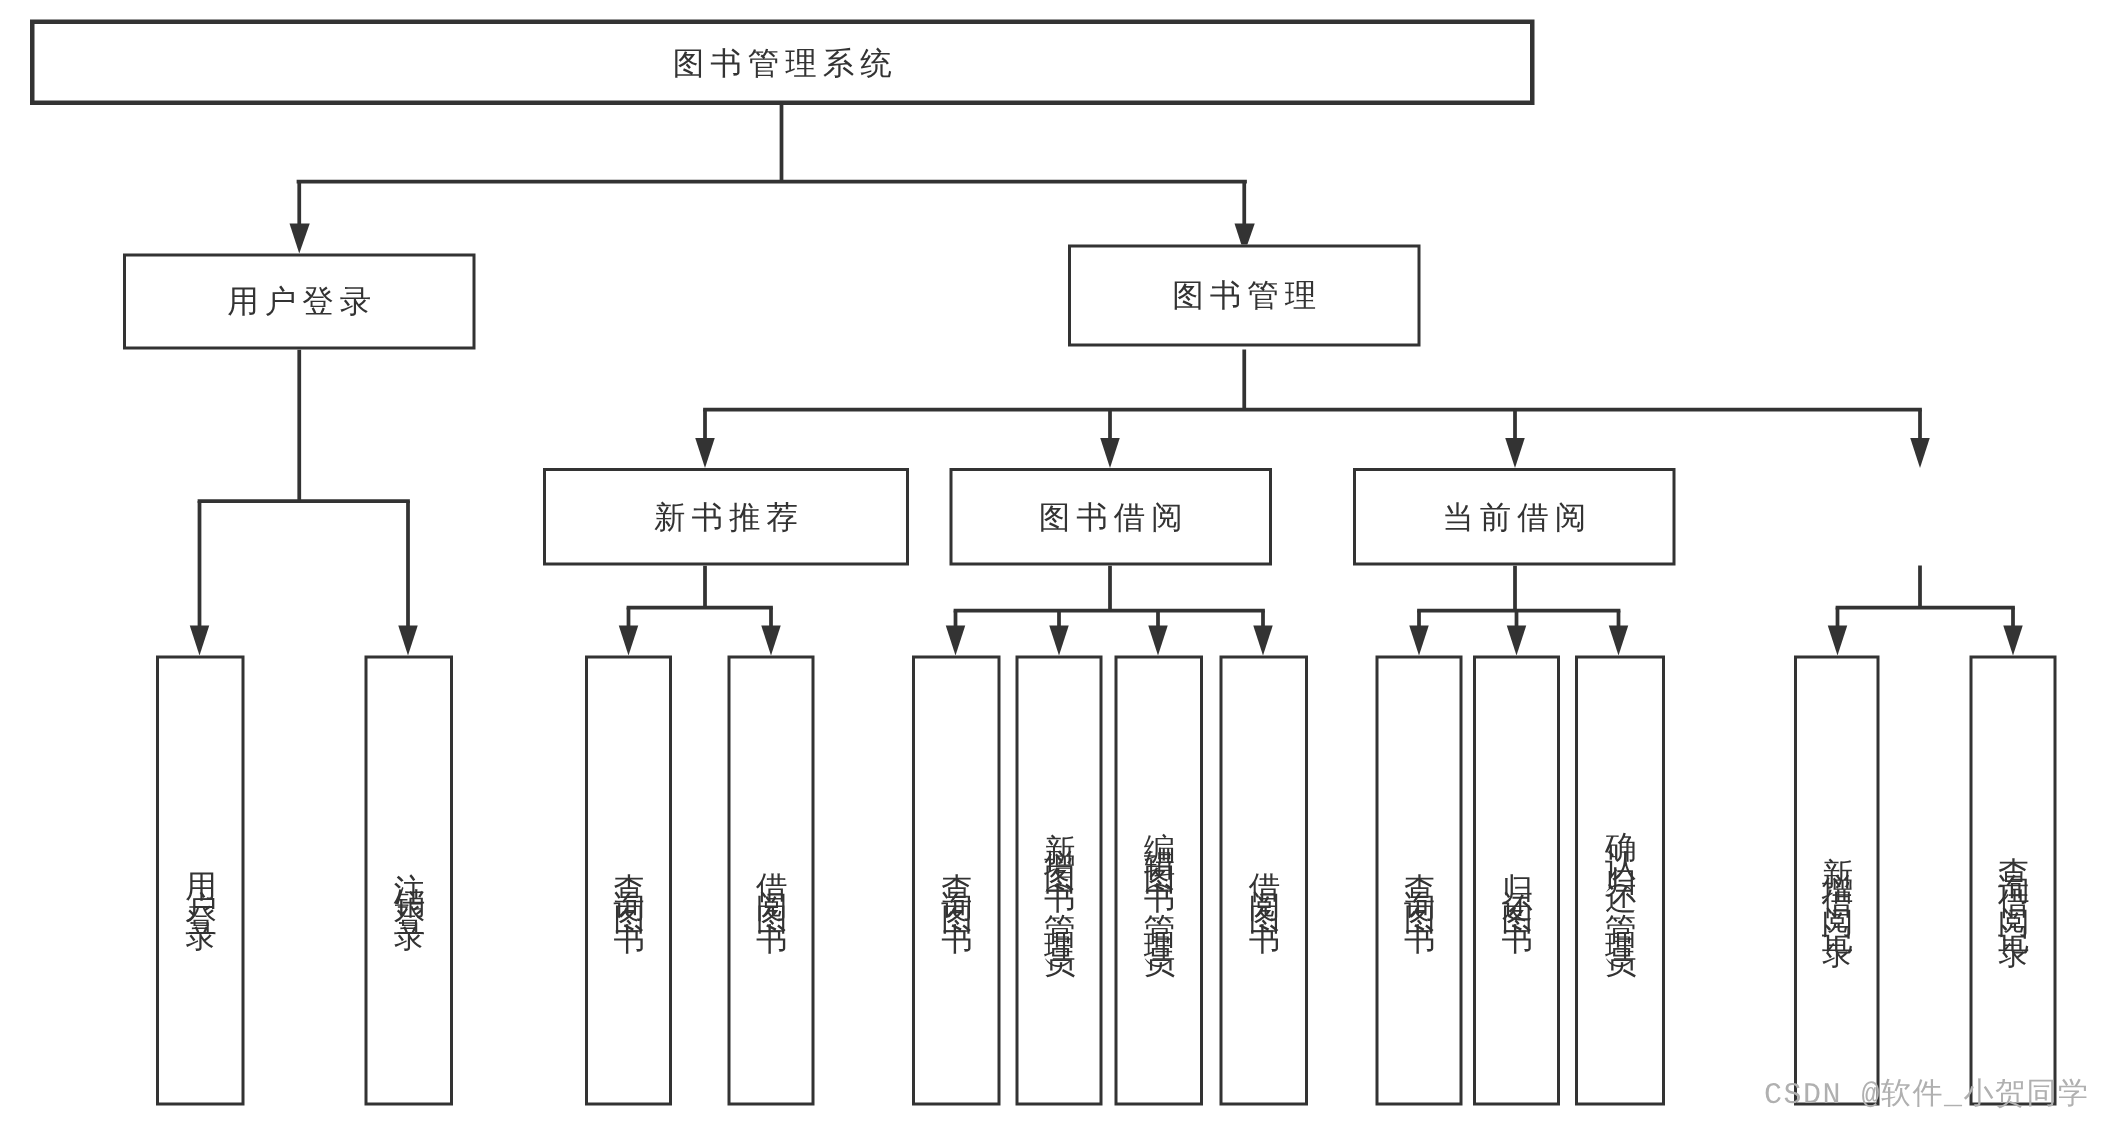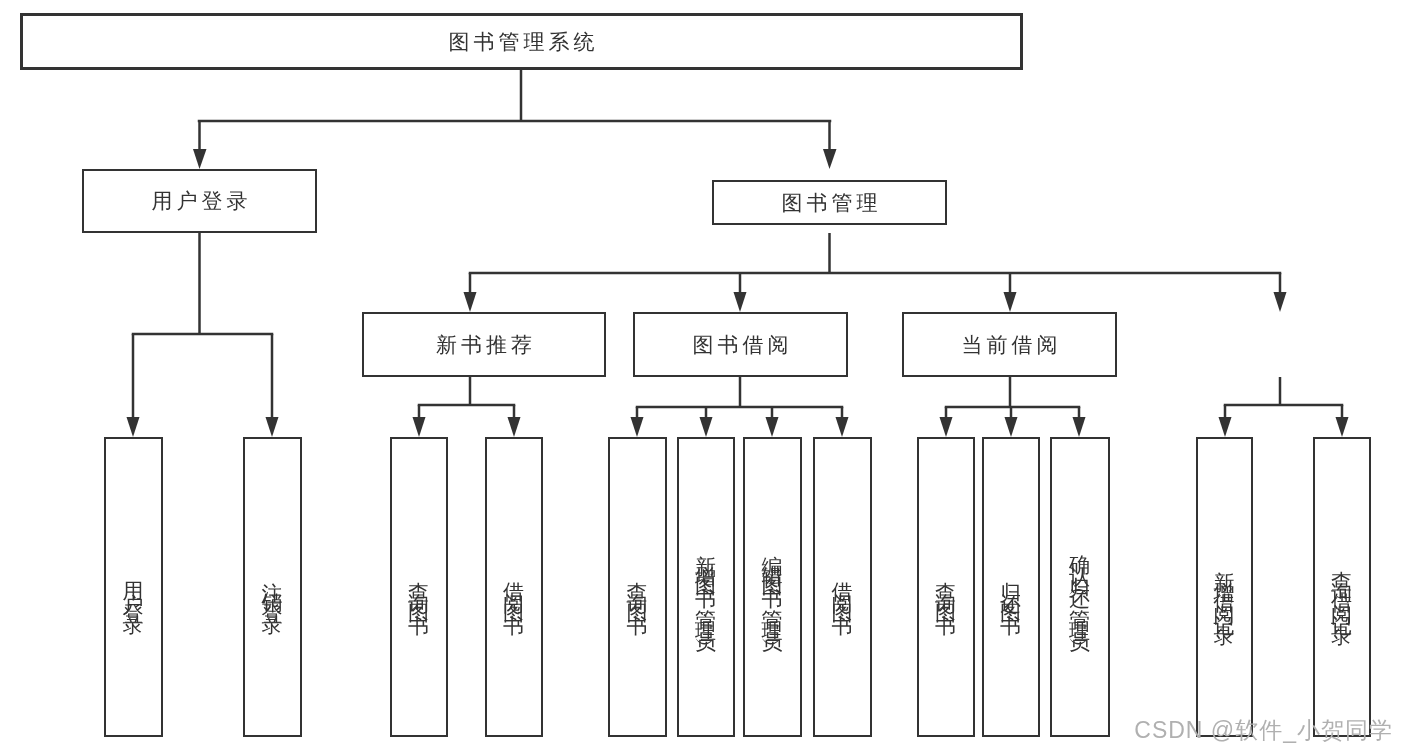--- a/index.html
+++ b/index.html
@@ -55,25 +55,26 @@
     text-orientation:mixed;
     letter-spacing:11px;
     text-indent:0;
     white-space:normal;
     line-height:1;
   }
   .watermark{
     position:absolute;
     top:715px;
     right:12px;
-    font-size:23px;
+    font-size:20px;
     letter-spacing:1px;
     color:var(--watermark);
     z-index:5;
     white-space:nowrap;
+    font-family:Liberation Mono, monospace;
   }
 </style>
 </head>
 <body>
 
 <div class="canvas">
 
   <svg class="connectors" viewBox="0 0 1405 747" xmlns="http://www.w3.org/2000/svg" aria-hidden="true">
 
     <line x1="521" y1="70" x2="521" y2="121"></line>
@@ -136,21 +137,21 @@
     <polygon points="1335.5,417 1348.5,417 1342,437"></polygon>
   </svg>
 
   <div class="node root" style="left:20px;top:13px;width:1003px;height:57px">
     <span class="lbl">图书管理系统</span>
   </div>
 
   <div class="node" style="left:82px;top:169px;width:235px;height:64px">
     <span class="lbl">用户登录</span>
   </div>
-  <div class="node" style="left:712px;top:180px;width:235px;height:45px">
+  <div class="node" style="left:712px;top:163px;width:235px;height:68px">
     <span class="lbl">图书管理</span>
   </div>
 
   <div class="node" style="left:362px;top:312px;width:244px;height:65px">
     <span class="lbl">新书推荐</span>
   </div>
   <div class="node" style="left:902px;top:312px;width:215px;height:65px">
     <span class="lbl">当前借阅</span>
   </div>
   <div class="node" style="left:633px;top:312px;width:215px;height:65px">

